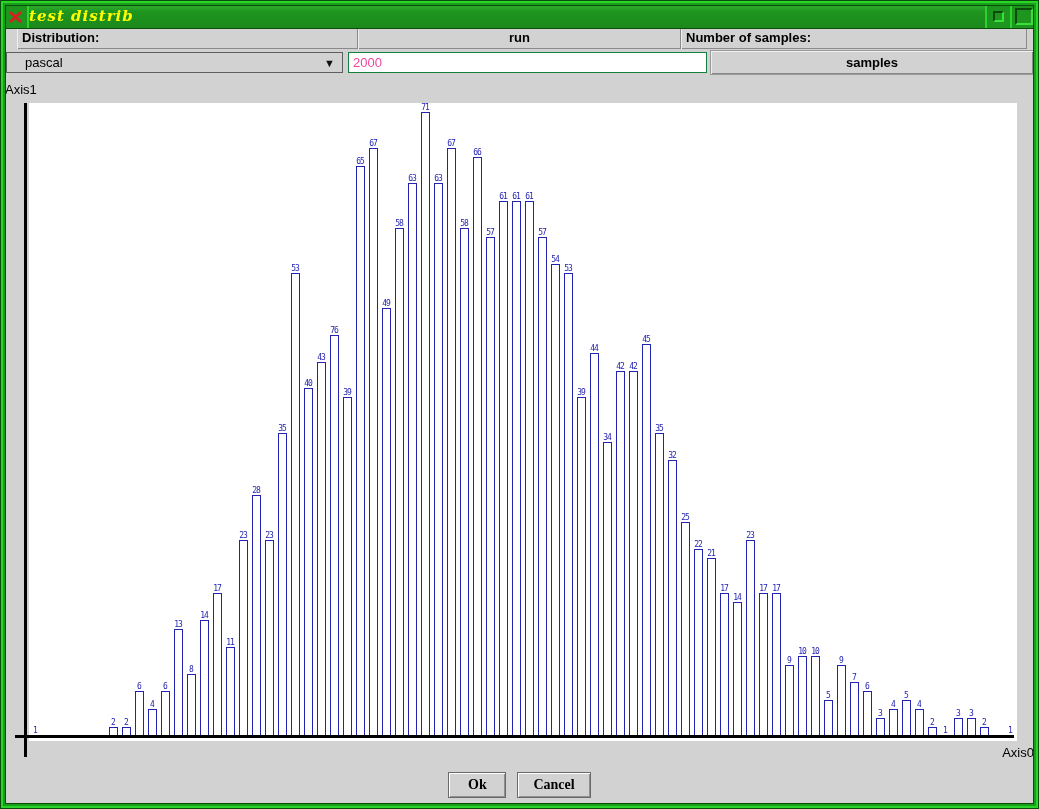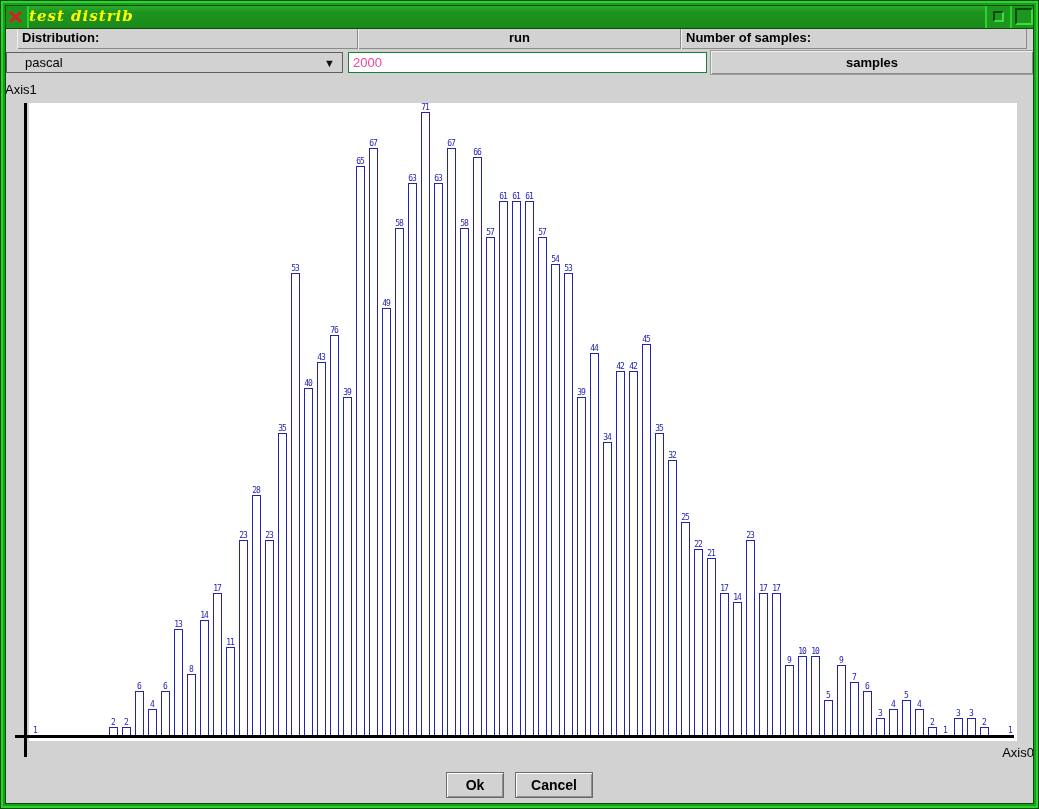--- a/index.html
+++ b/index.html
@@ -84,21 +84,21 @@
     position:absolute;width:7px;box-sizing:content-box;
     border:1px solid #2323b2;background:#fff;
   }
   .bar-label{
     position:absolute;width:18px;text-align:center;
     font:8px "DejaVu Sans Mono",monospace;color:#2323b2;letter-spacing:-1px;
   }
   
   .btn-row{
     position:absolute;left:0;right:0;bottom:7px;height:26px;
-    display:flex;justify-content:center;gap:11px;z-index:30;
+    display:flex;justify-content:center;gap:11px;z-index:30;font-family:Liberation Serif, serif;
   }
   .push-btn{
     min-width:58px;height:26px;box-sizing:border-box;padding:0 15px;
     background:#d2d2d2;border:1px solid #6a6a6a;
     box-shadow:inset 1px 1px 0 #ffffff, inset -1px -1px 0 #8f8f8f;
     font-weight:bold;font-size:14px;line-height:24px;text-align:center;cursor:pointer;
     color:#000;
   }
 </style>
 </head>

